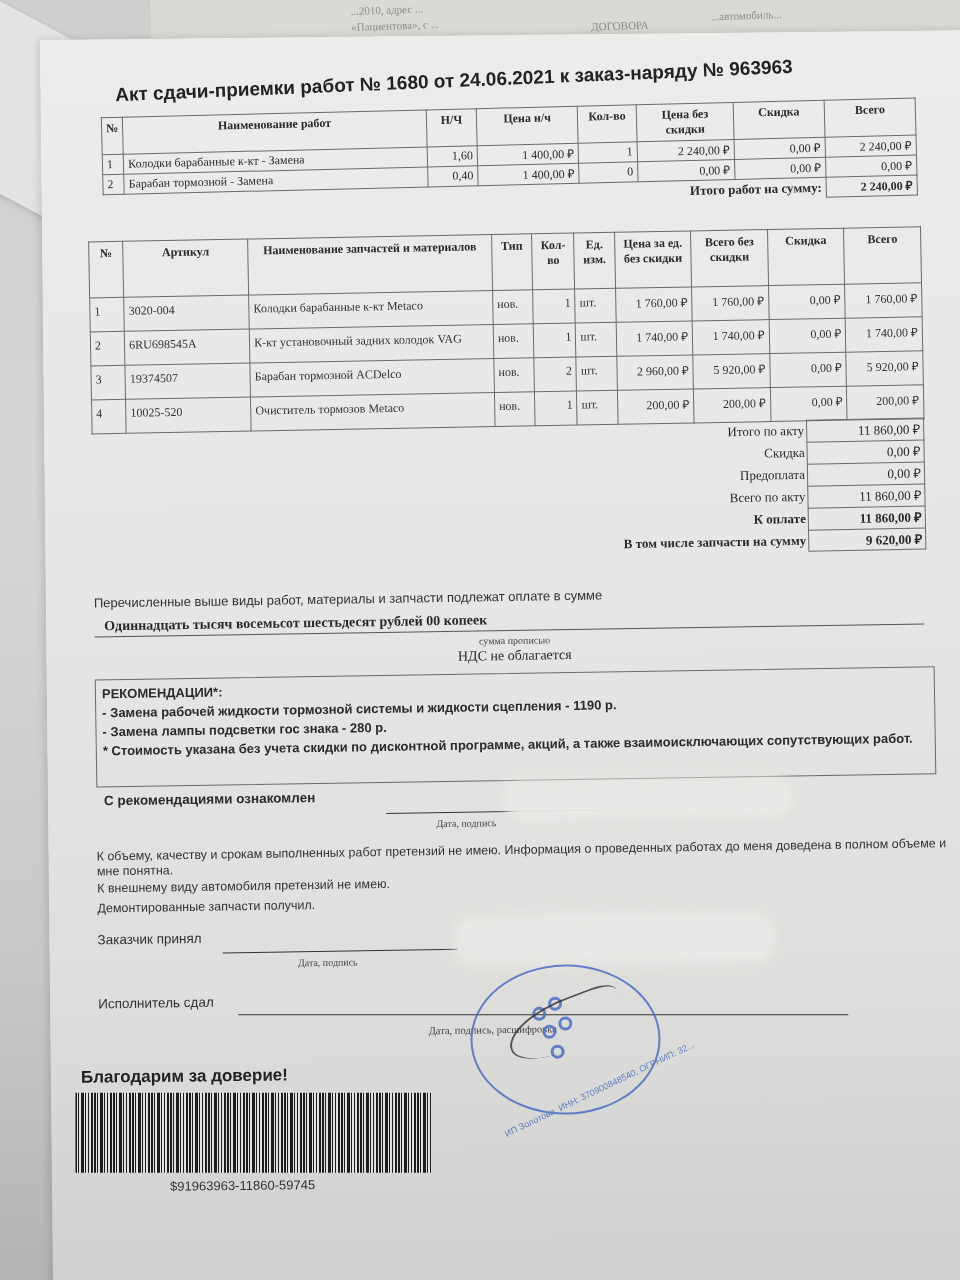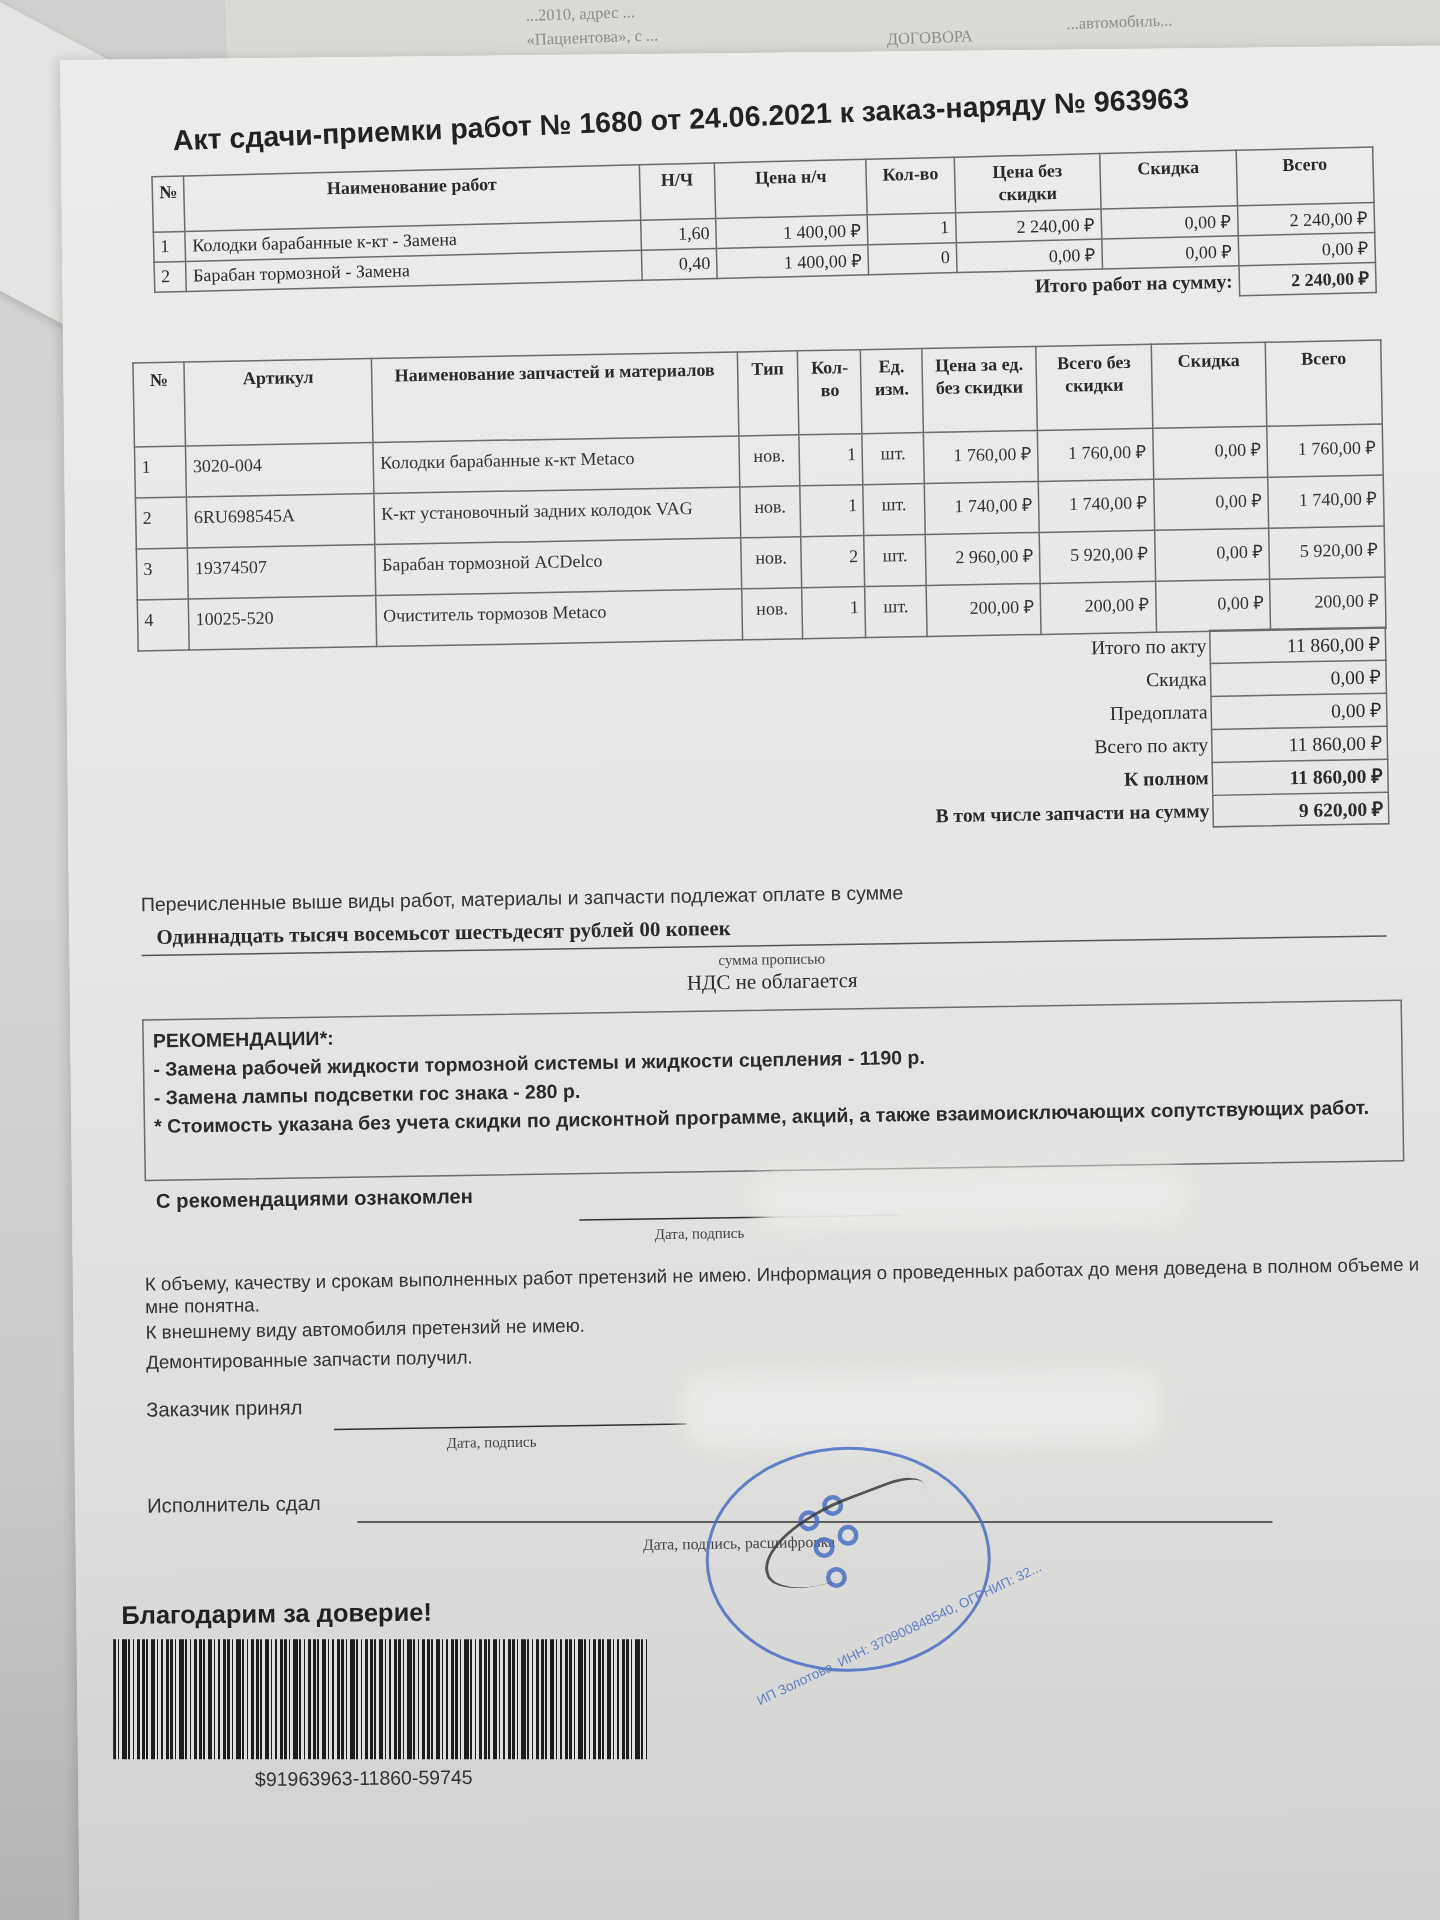--- a/index.html
+++ b/index.html
@@ -43,21 +43,21 @@
     .works td { padding: 1px 4px; height: 18px; }
     .num { text-align: right; }
     .works .total-label { border: none; text-align: right; font-weight: bold; font-size: 13px; }
     .works .total-val { text-align: right; font-weight: bold; }
     .parts {
       position: absolute; left: 46px; top: 202px; width: 833px;
       transform: rotate(-0.45deg); transform-origin: left top; font-size: 12px;
     }
     .parts th { font-weight: bold; font-size: 12px; padding: 4px 4px; vertical-align: top; text-align: center; height: 56px; }
     .parts td { padding: 6px 4px; vertical-align: top; height: 34px; color: #333; }
-    .parts td.c { text-align: center; }
+    .parts td.c { text-align: left; }
     .summary {
       position: absolute; left: 480px; top: 390px; width: 400px;
       transform: rotate(-0.45deg); transform-origin: left top;
       font-family: "Liberation Serif", serif; font-size: 13px;
     }
     .sum-row { display: flex; justify-content: flex-end; align-items: stretch; height: 22px; }
     .sum-label { padding-right: 2px; line-height: 22px; text-align: right; }
     .sum-val { width: 118px; border: 1px solid #6a6a6a; border-bottom: none; text-align: right; padding-right: 3px; line-height: 21px; }
     .sum-row:last-child .sum-val { border-bottom: 1px solid #6a6a6a; }
     .bold { font-weight: bold; }
@@ -235,21 +235,21 @@
     </div>
     <div class="sum-row">
       <span class="sum-label">Предоплата</span>
       <span class="sum-val">0,00 ₽</span>
     </div>
     <div class="sum-row">
       <span class="sum-label">Всего по акту</span>
       <span class="sum-val">11 860,00 ₽</span>
     </div>
     <div class="sum-row bold">
-      <span class="sum-label">К полном</span>
+      <span class="sum-label">К оплате</span>
       <span class="sum-val">11 860,00 ₽</span>
     </div>
     <div class="sum-row bold">
       <span class="sum-label">В том числе запчасти на сумму</span>
       <span class="sum-val">9 620,00 ₽</span>
     </div>
   </div>
 
   <div class="block" style="top:556px">
     <div class="sans-n" style="font-size:13px;margin-bottom:8px">Перечисленные выше виды работ, материалы и запчасти подлежат оплате в сумме</div>

